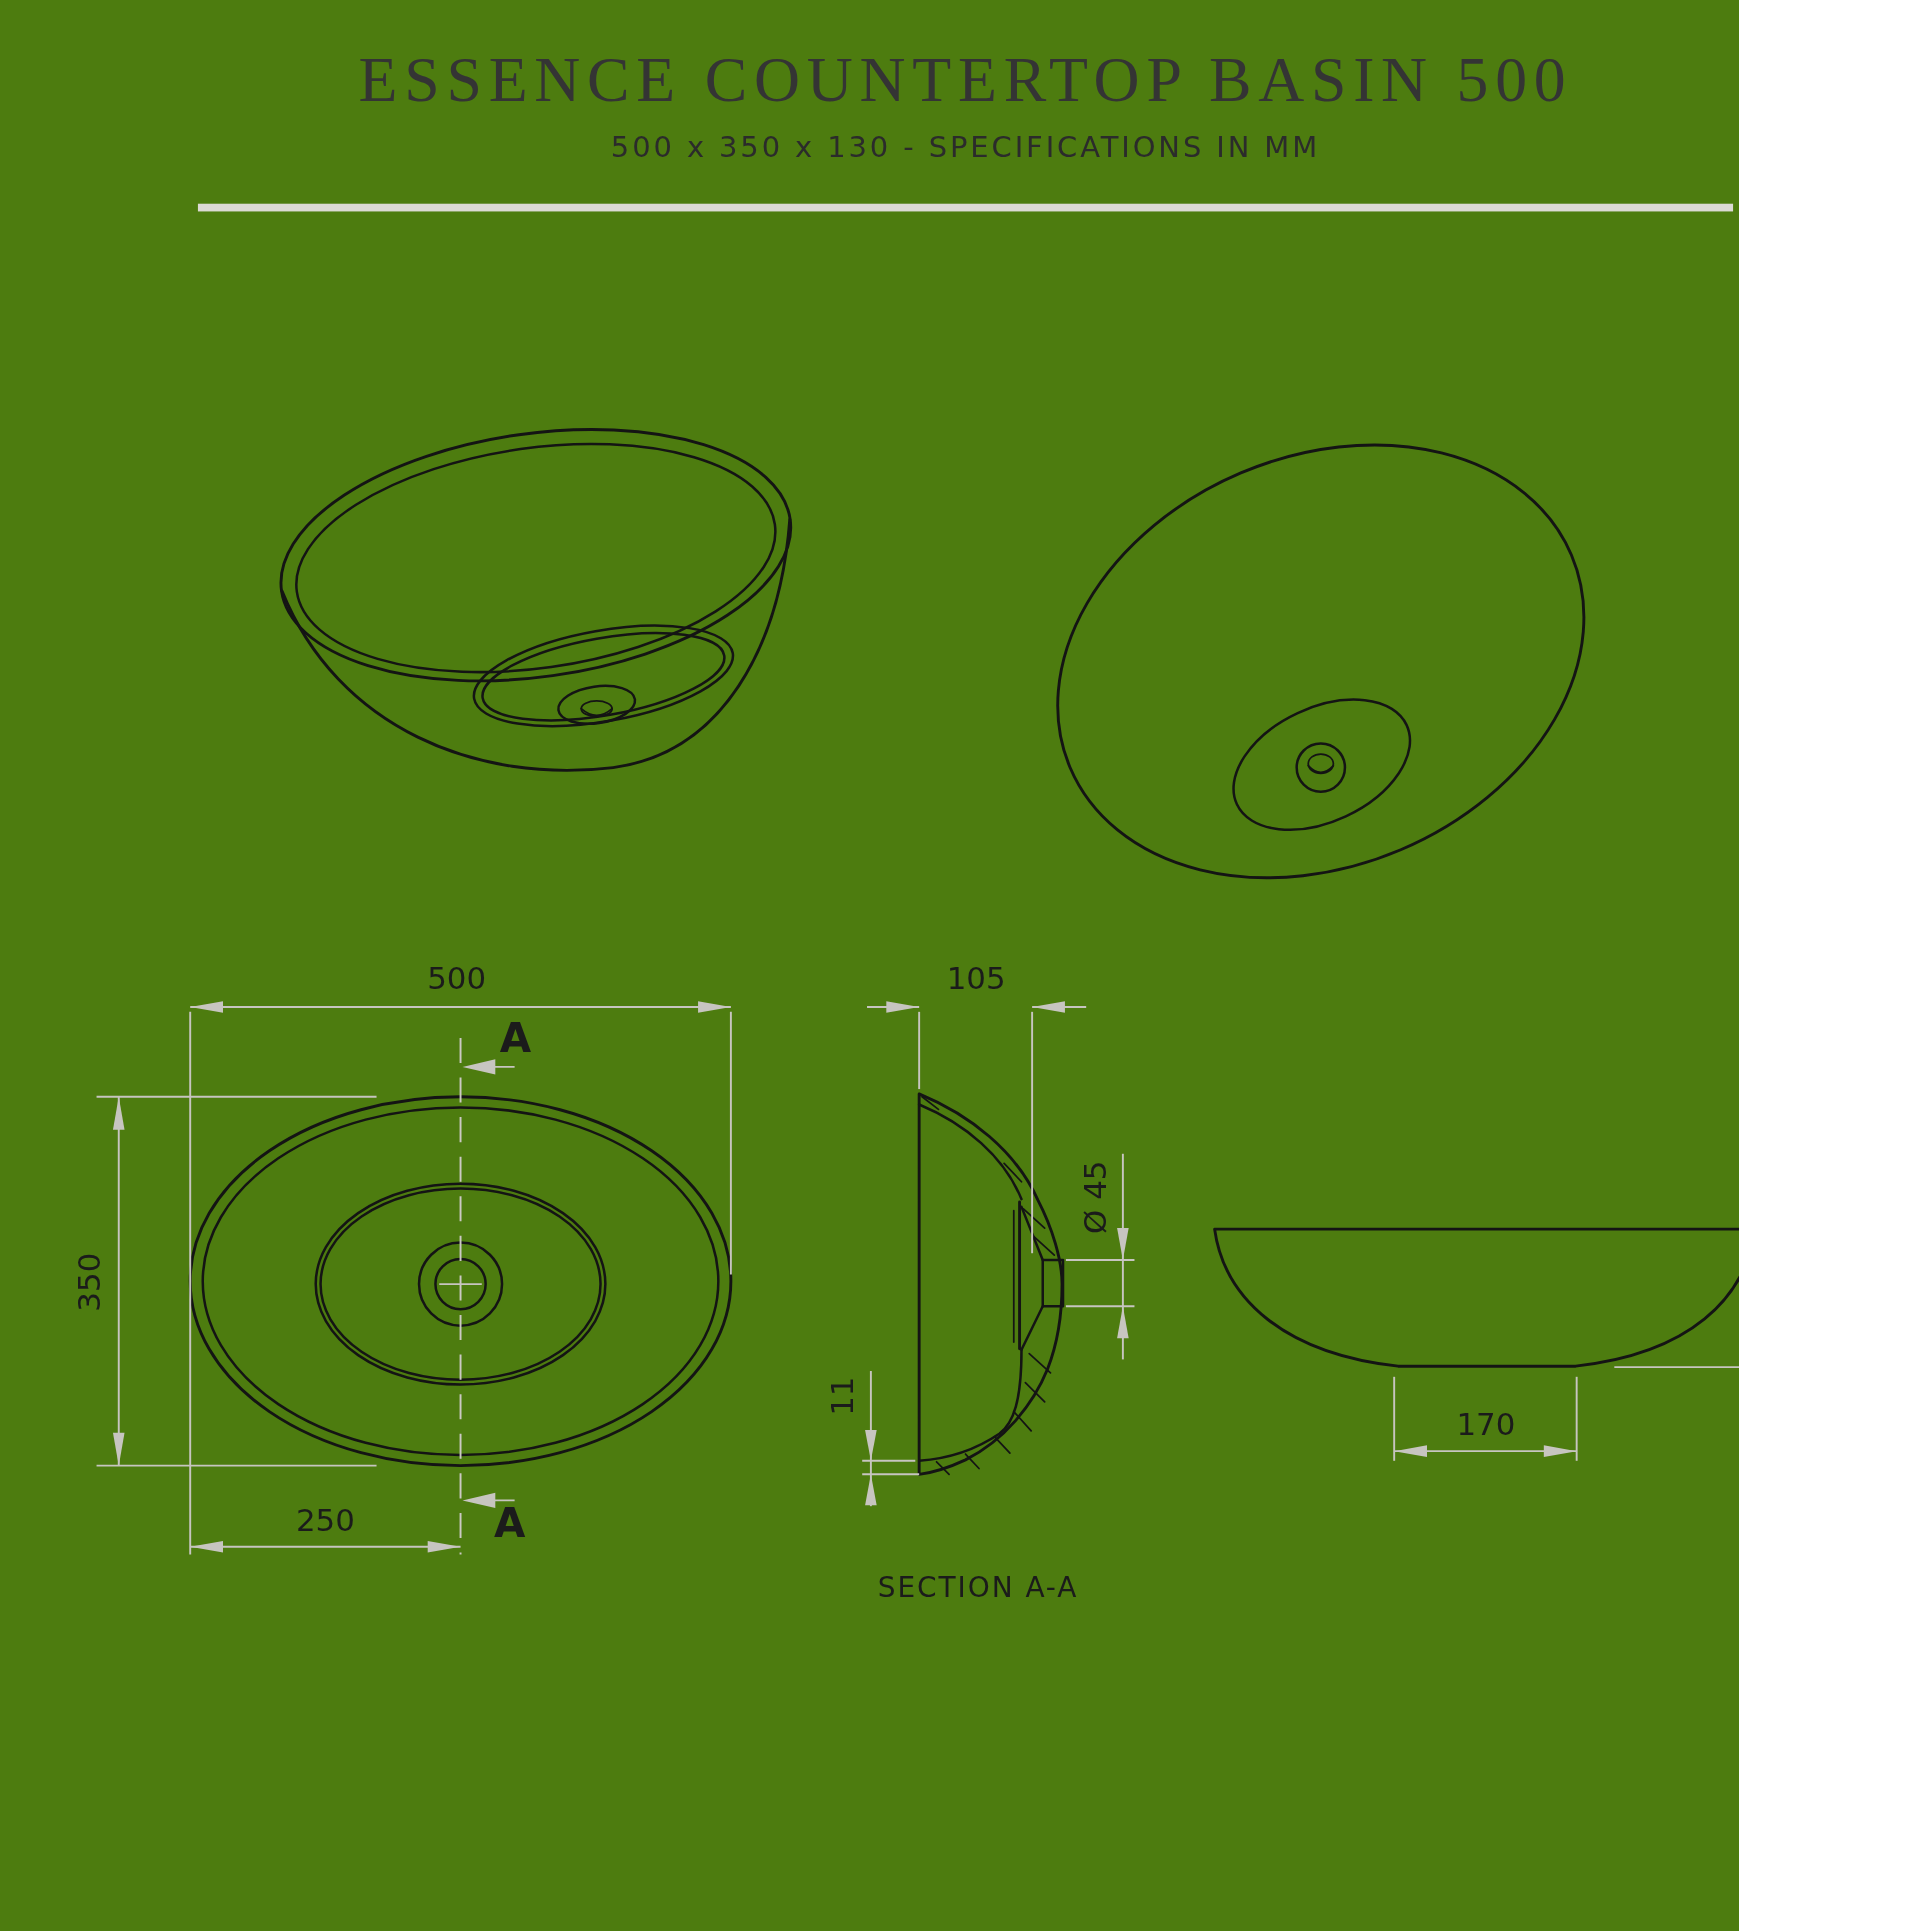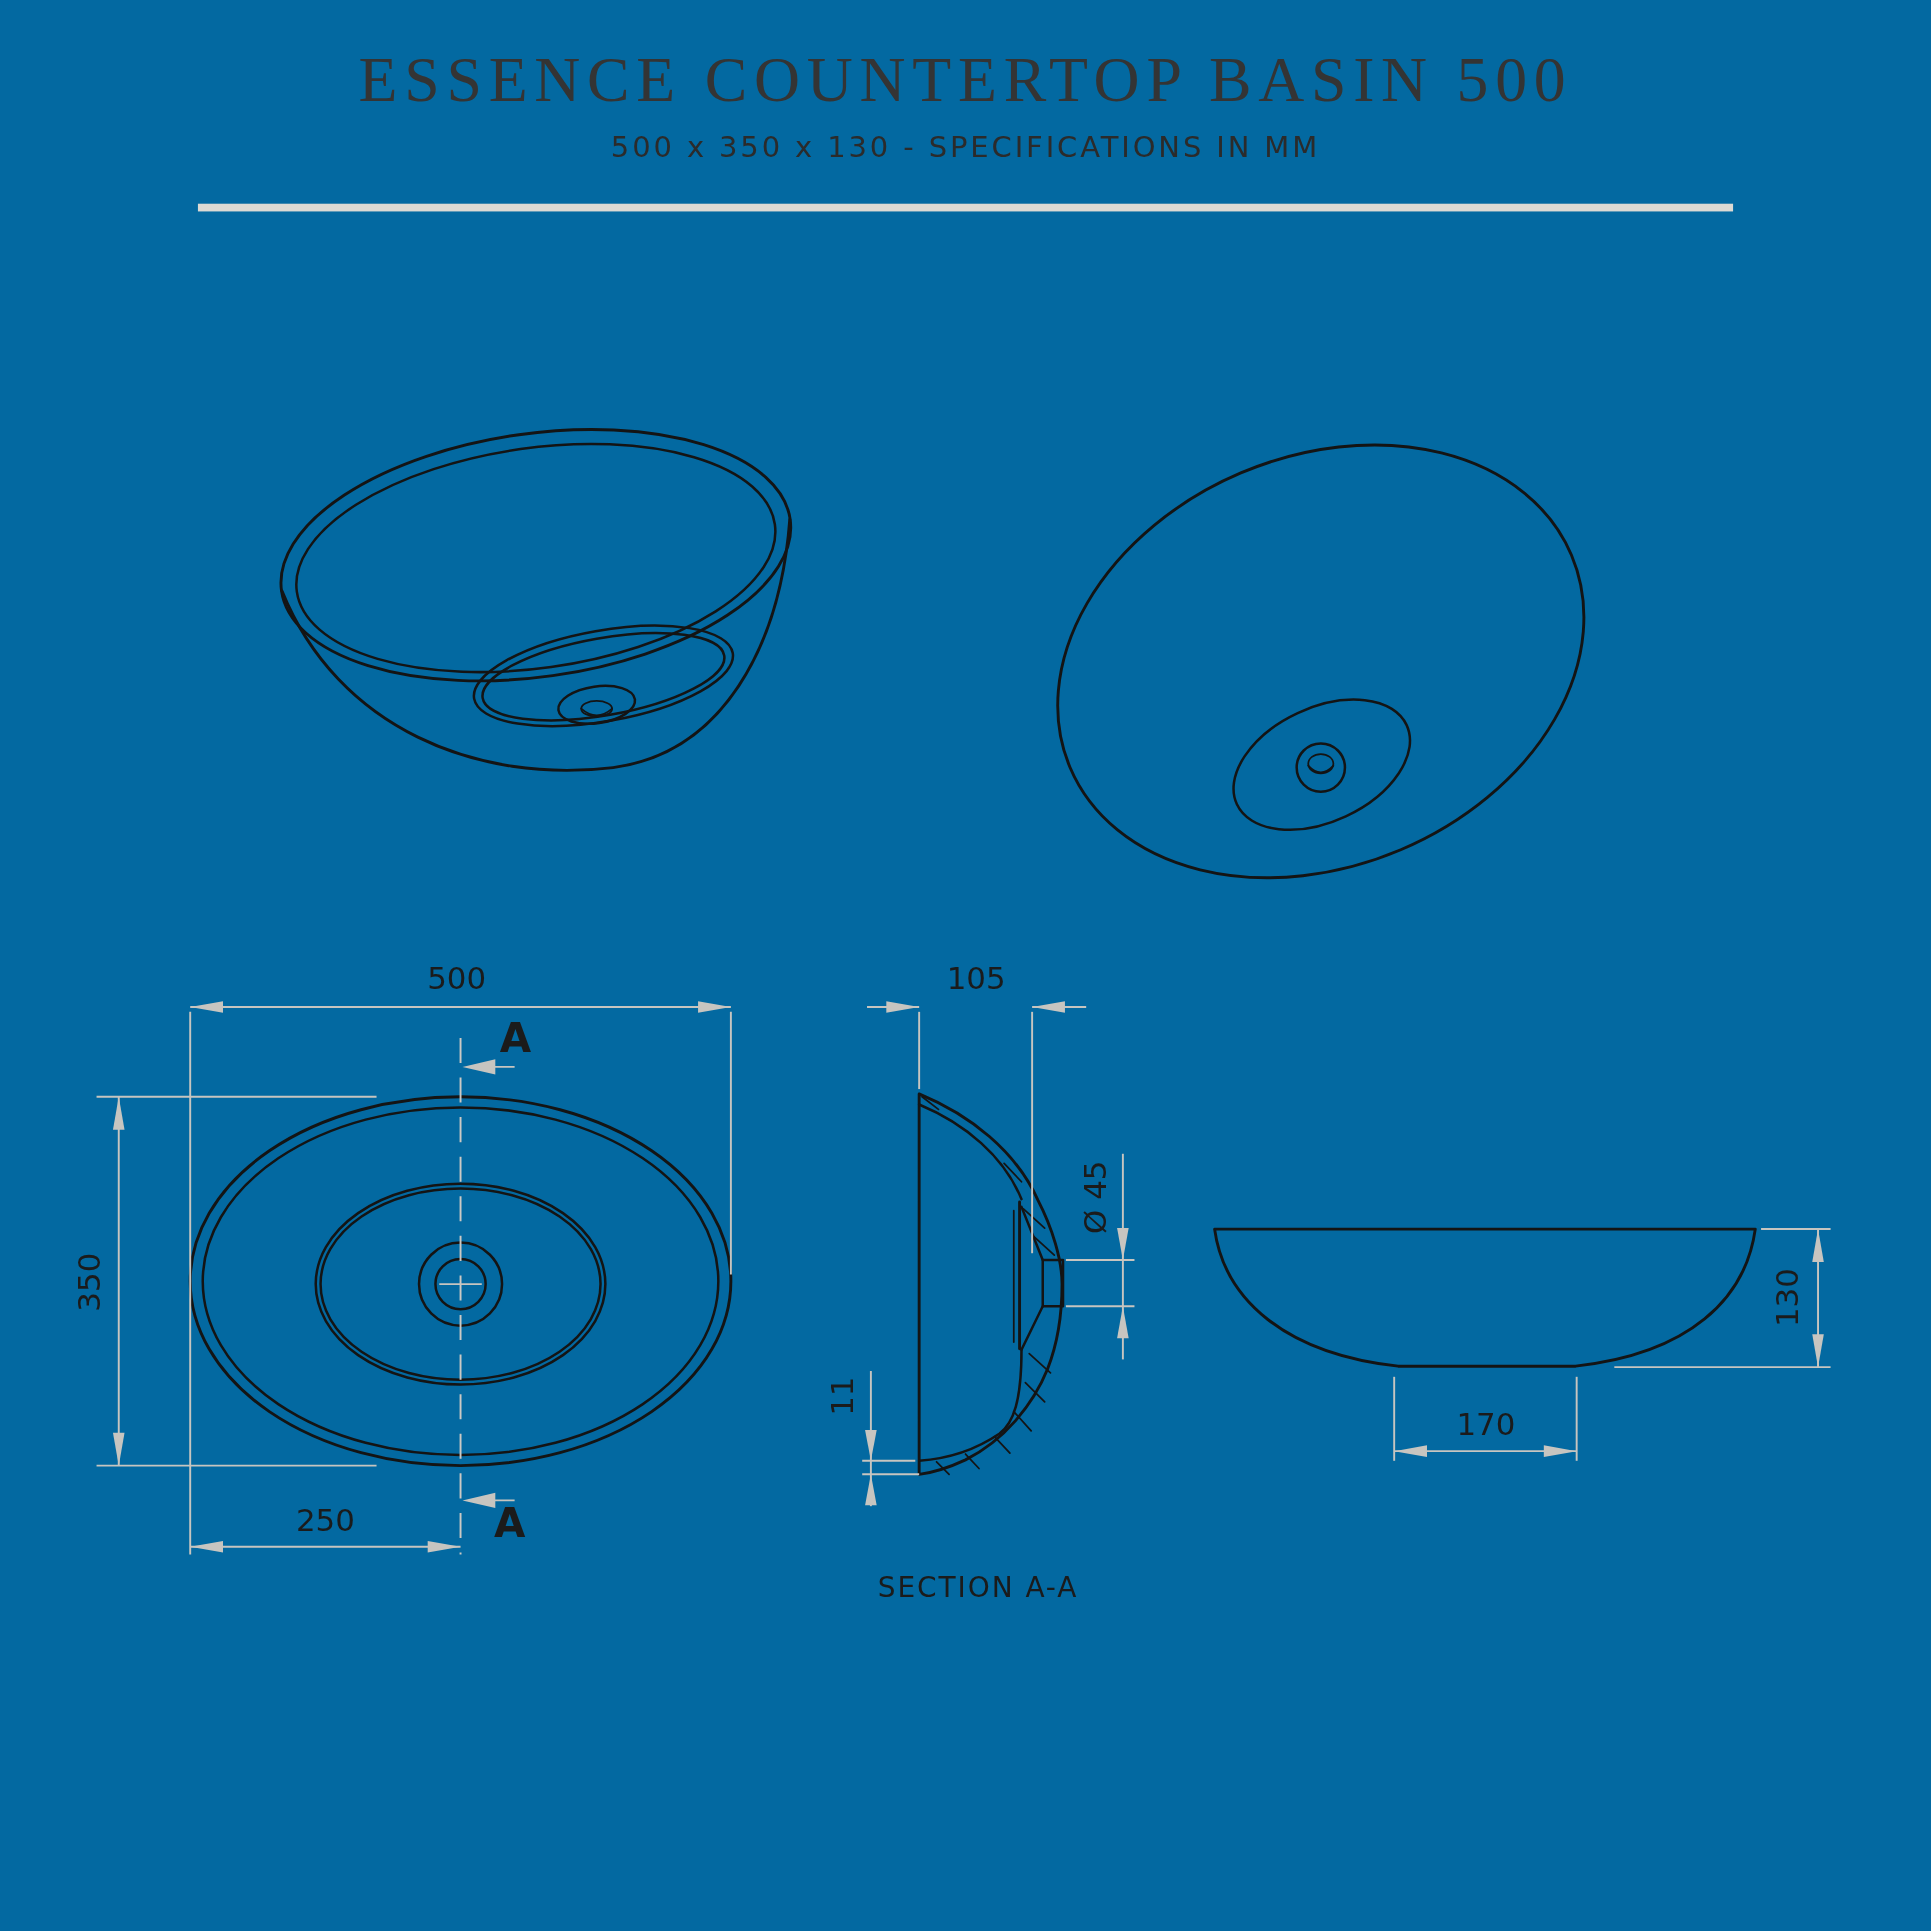--- a/index.html
+++ b/index.html
@@ -1,16 +1,16 @@
 <!DOCTYPE html>
 <html><head>
 <meta charset="utf-8">
 <style>
   html,body{margin:0;padding:0;background:#ffffff;}
-  .sheet{position:relative;width:1931px;height:1931px;background:#0369a1;overflow:hidden;
+  .sheet{position:relative;width:1739px;height:1931px;background:#4d7c0f;overflow:hidden;
          font-family:"DejaVu Sans",sans-serif;}
   svg text{fill:#1b1b1b;}
   .title-text{font-family:"Liberation Serif",serif;font-size:66px;letter-spacing:7px;fill:#343434;}
   .subtitle-text{font-family:"DejaVu Sans",sans-serif;font-size:30px;letter-spacing:3px;fill:#2b2b2b;}
   .dim-text{font-family:"DejaVu Sans",sans-serif;font-size:32px;fill:#1b1b1b;}
   .letter-text{font-family:"DejaVu Sans",sans-serif;font-size:42px;font-weight:bold;fill:#1b1b1b;}
   .caption-text{font-family:"DejaVu Sans",sans-serif;font-size:29px;letter-spacing:2px;fill:#1b1b1b;}
   .draw{stroke:#141414;fill:none;stroke-linecap:round;stroke-linejoin:round;}
   .w3{stroke-width:3px;} .w25{stroke-width:2.6px;} .w18{stroke-width:1.8px;}
   .dim{stroke:#c7c5c0;stroke-width:2px;fill:none;}

